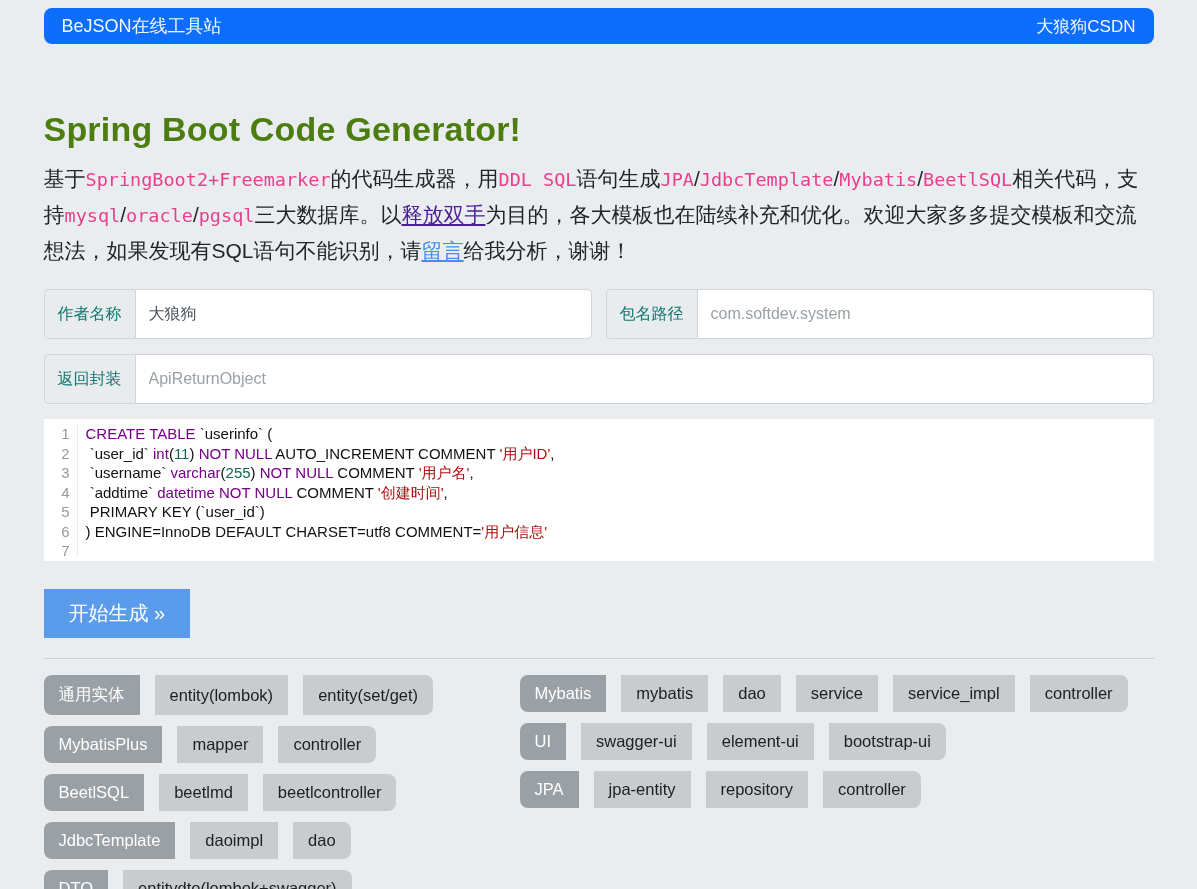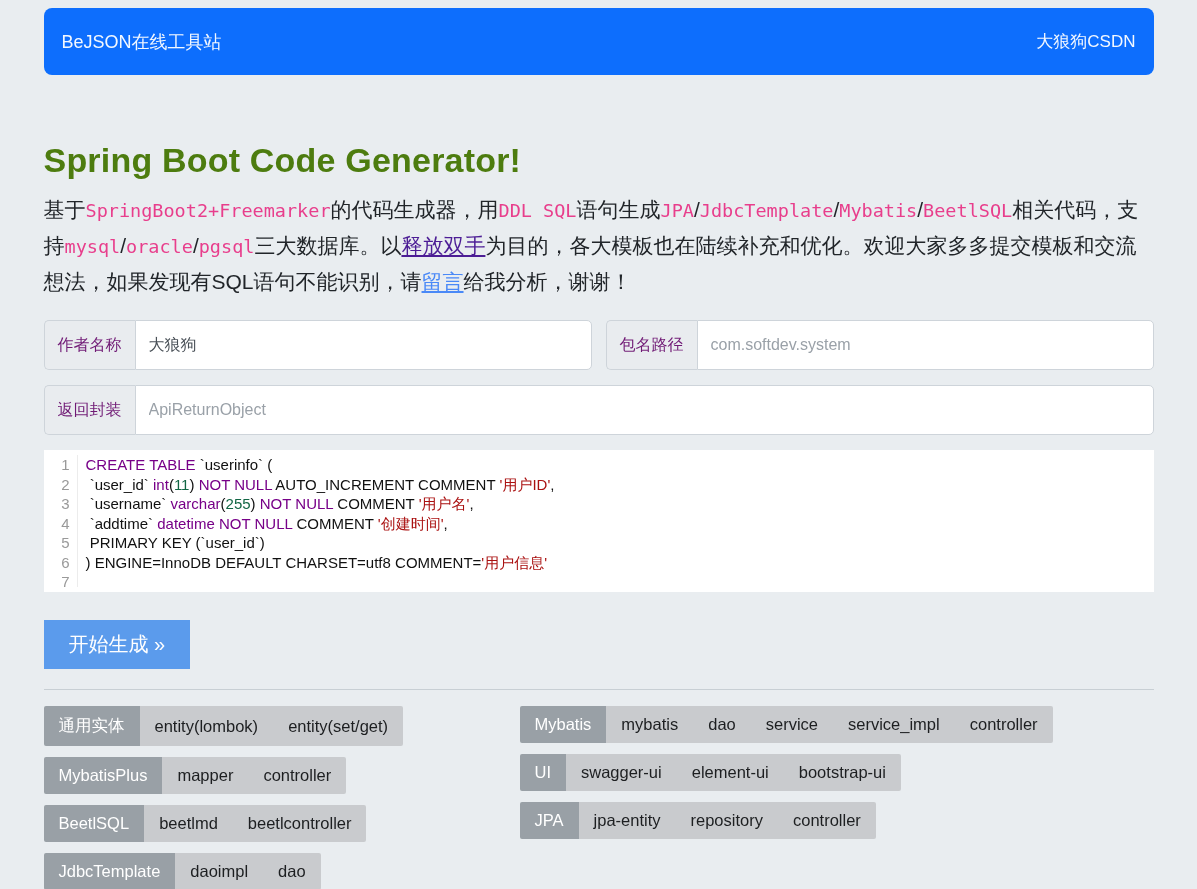--- a/index.html
+++ b/index.html
@@ -9,21 +9,21 @@
     font-family: "Liberation Sans", "DejaVu Sans", sans-serif;
     color: #212529;
     padding: 8px 0 40px 0;
   }
   .container { width: 1110px; margin: 0 auto; }
 
   
   .navbar {
     background: #0d6efd;
     border-radius: 8px;
-    height: 67px;
+    height: 36px;
     display: flex;
     align-items: center;
     justify-content: space-between;
     padding: 0 18px;
   }
   .navbar a { color: rgba(255,255,255,.95); text-decoration: none; }
   .navbar .brand { font-size: 18px; }
   .navbar .right-link { font-size: 17px; }
 
   
@@ -50,21 +50,21 @@
   .intro a.link_blue { color: #4a89f7; }
 
   
   .form-row { display: flex; gap: 14px; margin-bottom: 15px; }
   .input-group { display: flex; flex: 1; }
   .input-group-text {
     background: #e9ecef;
     border: 1px solid #ced4da;
     border-right: 0;
     border-radius: 5px 0 0 5px;
-    color: #701a75;
+    color: #0f766e;
     font-size: 16px;
     padding: 9px 13px;
     white-space: nowrap;
     display: flex; align-items: center;
   }
   .form-control {
     flex: 1;
     border: 1px solid #ced4da;
     border-radius: 0 5px 5px 0;
     font-size: 16px;
@@ -121,23 +121,24 @@
     border-top: 1px solid #c8cfd4;
     margin: 20px 0 16px 0;
   }
 
   
   .groups-wrap { display: flex; }
   .groups-col-left { width: 476px; flex-shrink: 0; }
   .groups-col-right { flex: 1; }
   .btn-group {
     display: inline-flex;
-    border-radius: 2px;
+    border-radius: 8px;
     overflow: hidden;
     margin-bottom: 11px;
+    gap: 15px;
   }
   .btn-group button {
     border: none;
     font-size: 16.5px;
     padding: 9px 15px;
     cursor: pointer;
     font-family: "Liberation Sans", "DejaVu Sans", sans-serif;
     white-space: nowrap;
   }
   .group-leader { background: #99a0a6; color: #fff; }

